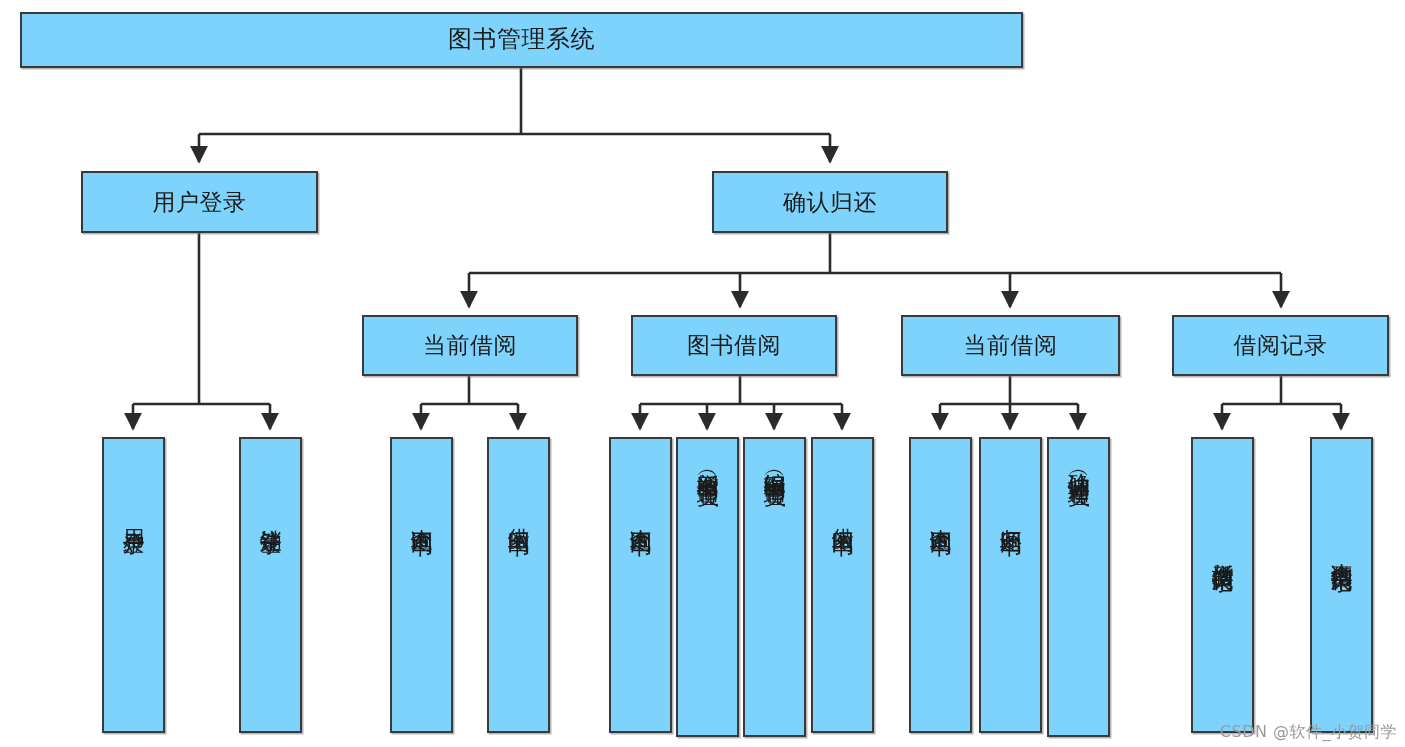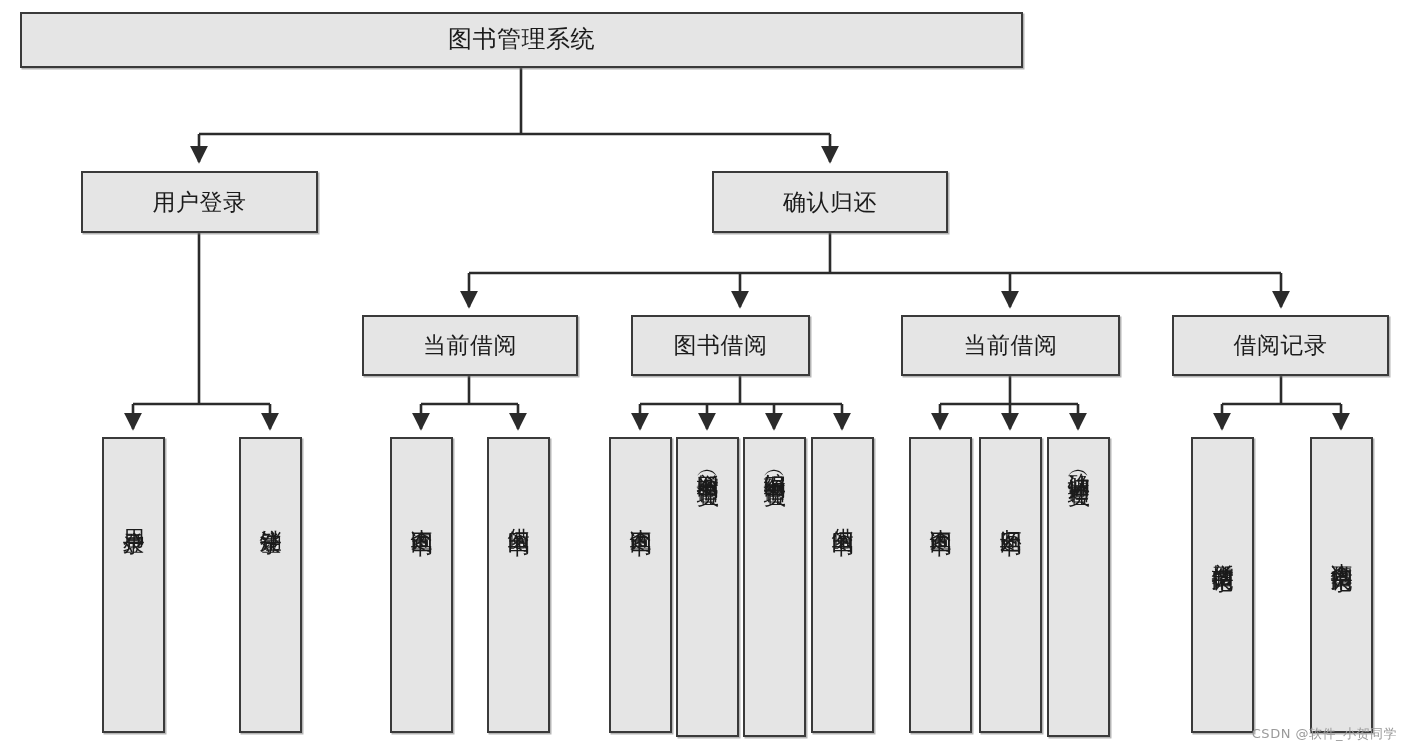--- a/index.html
+++ b/index.html
@@ -20,21 +20,21 @@
   #diagram-svg {
     position: absolute;
     left: 0;
     top: 0;
     width: 1405px;
     height: 747px;
   }
   .node {
     position: absolute;
     box-sizing: border-box;
-    background: #e5e5e5;
+    background: #7dd3fc;
     border: 2px solid #3a3a3a;
     box-shadow: 1.5px 1.5px 0 0 rgba(120,120,120,0.55);
     display: flex;
     align-items: center;
     justify-content: center;
     color: #1b1b1b;
   }
   .node .lbl {
     display: block;
     text-align: center;
@@ -66,21 +66,21 @@
   .node.vert.high .lbl {
     margin-top: 10px;
   }
   .node.vert.low .lbl {
     margin-top: 100px;
   }
   #watermark {
     position: absolute;
     right: 8px;
     bottom: 4px;
-    font-size: 13px;
+    font-size: 16px;
     color: #9a9a9a;
     letter-spacing: 0.5px;
     white-space: nowrap;
     pointer-events: none;
     margin-left: 28px;
   }
 </style>
 </head>
 <body>
 
@@ -143,21 +143,21 @@
   <div class="node horiz" style="left:81px; top:171px; width:237px; height:62px;">
     <span class="lbl">用户登录</span>
   </div>
   <div class="node horiz" style="left:712px; top:171px; width:236px; height:62px;">
     <span class="lbl">确认归还</span>
   </div>
 
   <div class="node horiz" style="left:362px; top:315px; width:216px; height:61px;">
     <span class="lbl">当前借阅</span>
   </div>
-  <div class="node horiz" style="left:631px; top:315px; width:179px; height:61px;">
+  <div class="node horiz" style="left:631px; top:315px; width:206px; height:61px;">
     <span class="lbl">图书借阅</span>
   </div>
   <div class="node horiz" style="left:1172px; top:315px; width:217px; height:61px;">
     <span class="lbl">借阅记录</span>
   </div>
   <div class="node horiz" style="left:901px; top:315px; width:219px; height:61px;">
     <span class="lbl">当前借阅</span>
   </div>
 
   <div class="node vert mid" style="left:102px; top:437px; width:63px; height:296px;">

